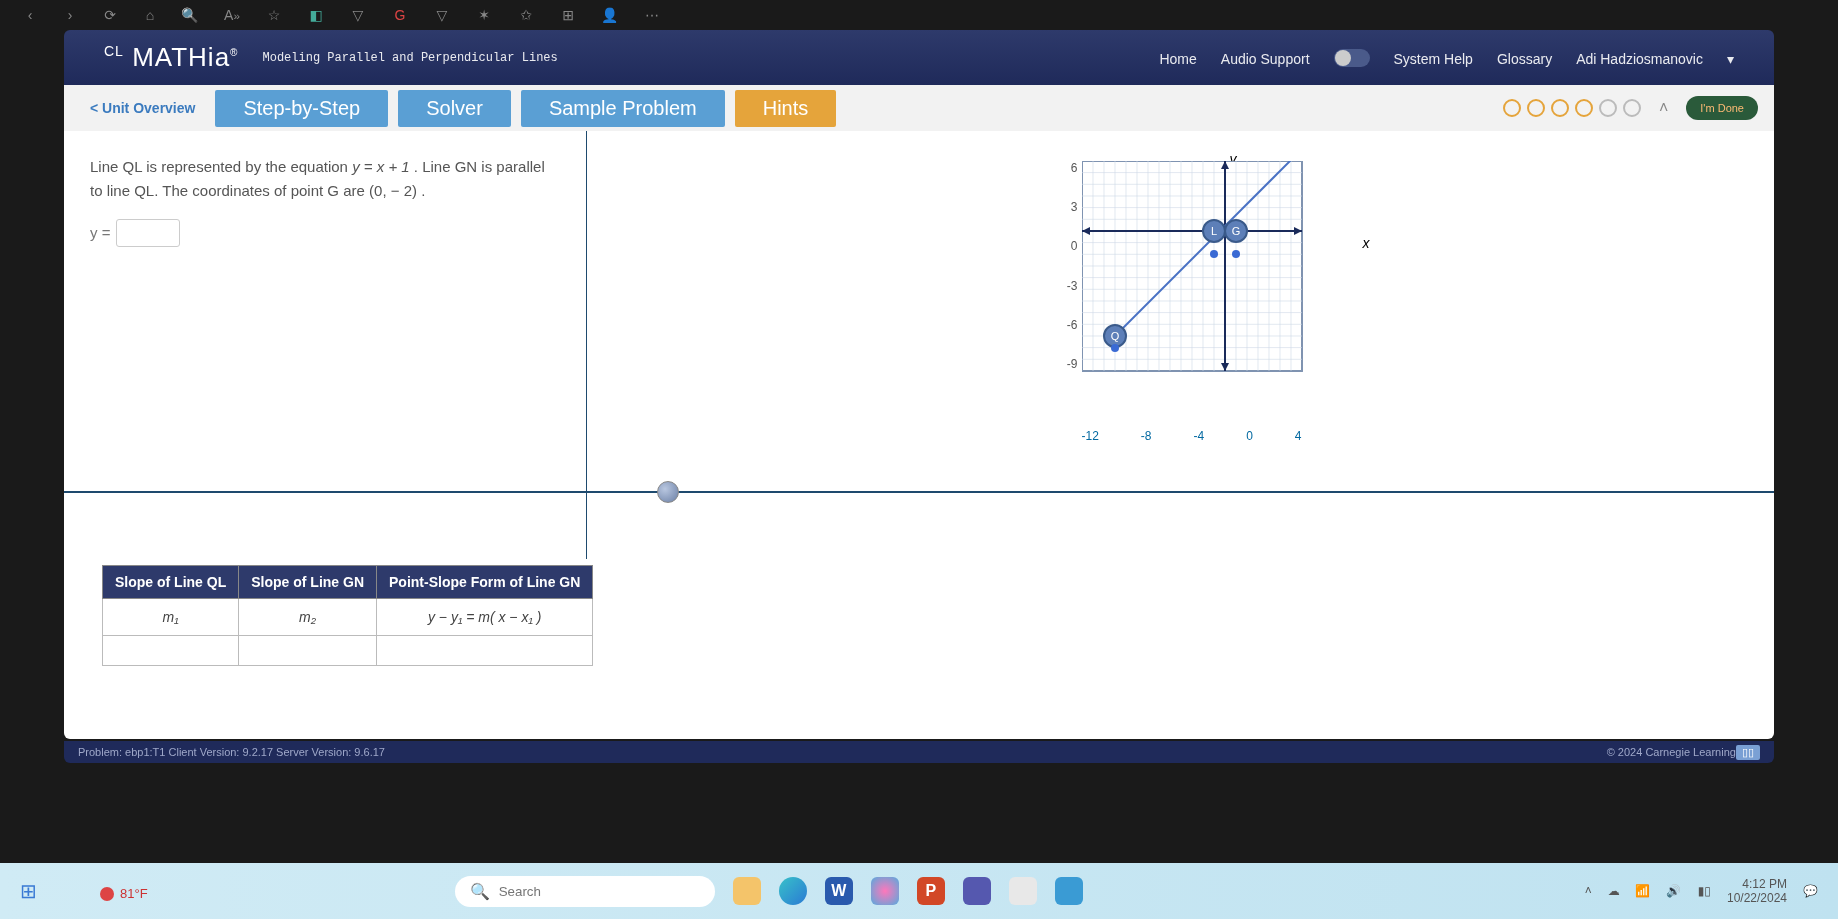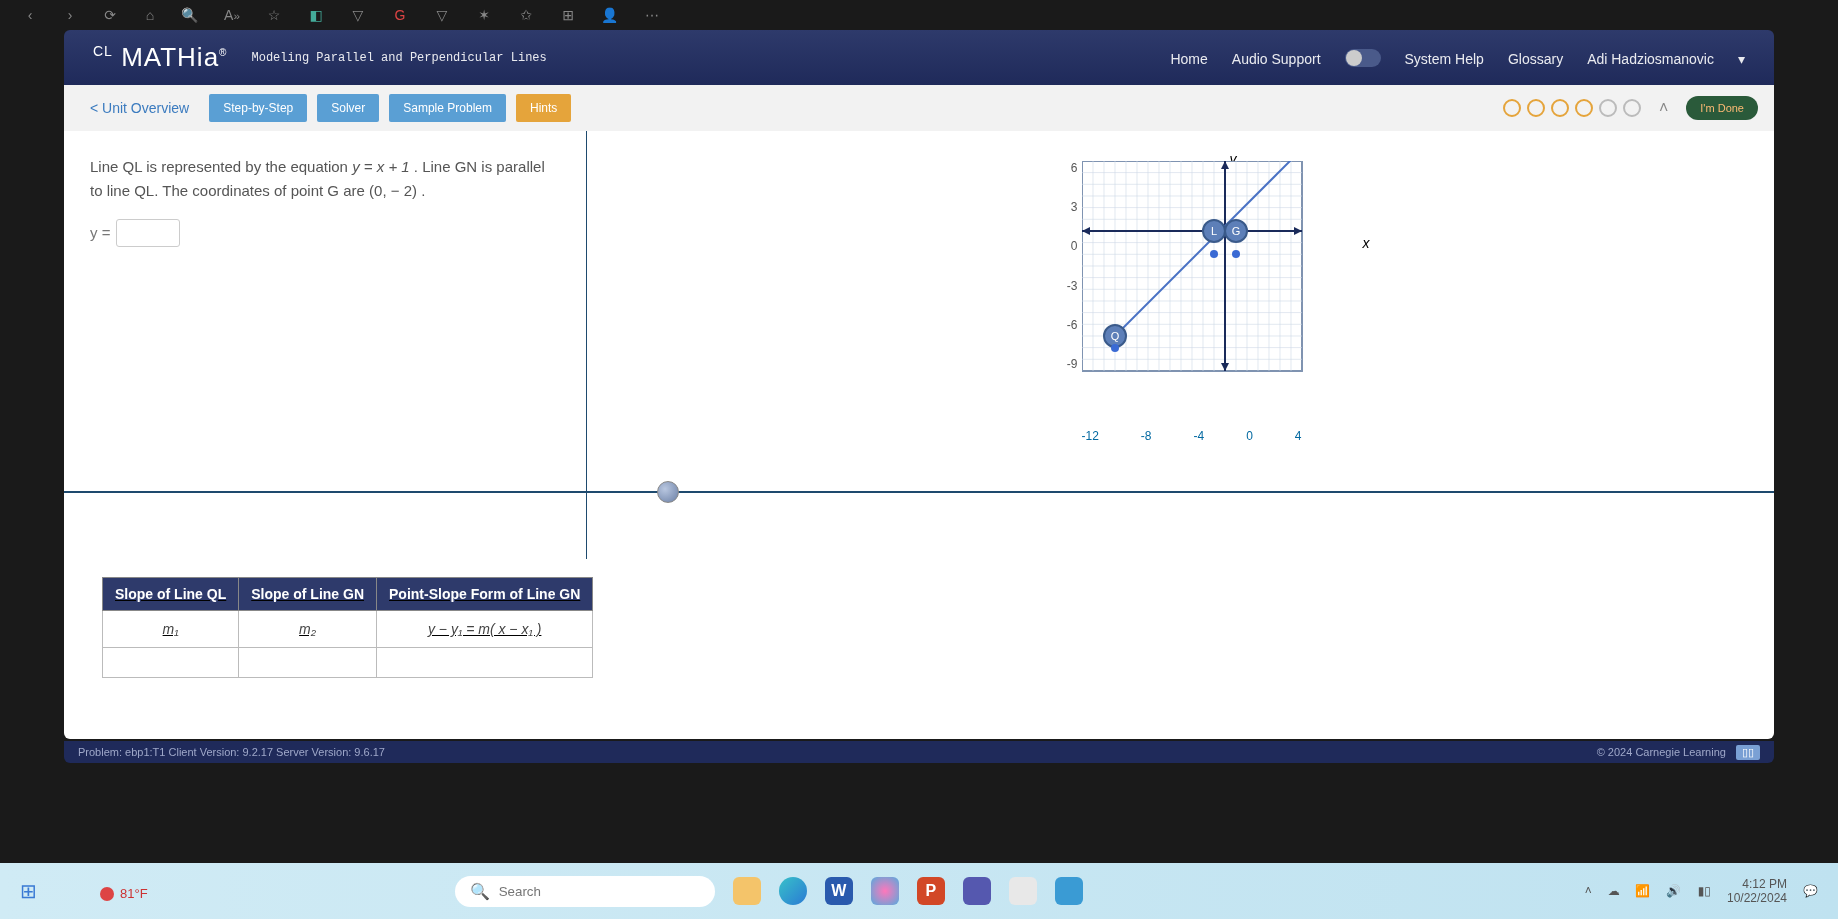--- a/index.html
+++ b/index.html
@@ -7,36 +7,36 @@
 
 
 .browser-bar { position:absolute; top:0; left:0; right:0; height:30px; display:flex; align-items:center; padding:0 20px; gap:20px; color:#888; font-size:14px; }
 .url { flex:1; text-align:center; color:#888; letter-spacing:.5px; }
 .browser-icons { display:flex; gap:22px; align-items:center; color:#888; }
 .bic { width:20px; height:20px; display:flex; align-items:center; justify-content:center; }
 
 
 .app-header { position:absolute; top:30px; left:64px; right:64px; height:55px;
   background:linear-gradient(180deg,#2e3a6b 0%,#1f2a5a 100%); border-radius:6px 6px 0 0;
-  display:flex; align-items:center; padding:0 29px; color:#fff; }
+  display:flex; align-items:center; padding:0 40px; color:#fff; }
 .logo { font-size:26px; font-weight:300; letter-spacing:1px; }
 .logo sup { font-size:10px; }
 .module { margin-left:24px; font-size:12px; opacity:.9;font-family:Liberation Mono, monospace; }
 .hdr-right { margin-left:auto; display:flex; gap:24px; align-items:flex-end; font-size:14px; }
 .hdr-link { opacity:.9; cursor:pointer; }
 .toggle { width:36px; height:18px; border-radius:9px; background:#4a5a8a; position:relative; }
 .toggle::after { content:''; position:absolute; left:1px; top:1px; width:16px; height:16px; border-radius:50%; background:#ccc; }
 
 
 .panel { position:absolute; top:85px; left:64px; right:64px; bottom:180px; background:#fff; border-radius:0 0 6px 6px; }
 
 
 .navrow { height:46px; background:#f2f2f2; display:flex; align-items:center; padding:0 16px; gap:10px; }
-.nav-btn { padding:7px 14px; border-radius:2px; font-size:12px; color:#fff; cursor:pointer; }
-.nav-link { color:#3b7bbf; font-size:14px; padding:7px 10px; cursor:pointer; }
+.nav-btn { padding:7px 28px; border-radius:2px; font-size:20px; color:#fff; cursor:pointer; }
+.nav-link { color:#3b7bbf; font-size:14px; padding:7px 10px; cursor:pointer;font-weight:bold; }
 .nav-blue { background:#5a9fd4; }
 .nav-orange { background:#e5a43b; }
 .navrow-right { margin-left:auto; display:flex; gap:10px; align-items:center; }
 .progress-dots { display:flex; gap:6px; }
 .dot { width:18px; height:18px; border-radius:50%; border:2px solid #e5a43b; }
 .dot.grey { border-color:#bbb; }
 .caret-up { color:#888; font-size:16px; margin:0 8px; }
 .done-btn { background:#2a5a3a; color:#fdba74; padding:6px 14px; border-radius:14px; font-size:11px; }
 
 
@@ -54,30 +54,30 @@
 .axis-y-label { position:absolute; top:-10px; left:148px; font-style:italic; font-size:14px; }
 .axis-x-label { position:absolute; top:74px; right:-18px; font-style:italic; font-size:14px; }
 svg.grid { position:absolute; top:0; left:0; }
 
 
 .hdivider { position:absolute; left:0; right:0; top:360px; height:2px; background:#1e4a6e; }
 .handle { position:absolute; left:593px; top:350px; width:22px; height:22px; border-radius:50%;
   background:radial-gradient(circle at 35% 35%,#b9c7e0,#6a7fa5); border:1px solid #888; }
 
 
-.table-area { position:absolute; left:0; right:0; bottom:0; height:180px; padding:18px 38px;text-decoration:underline; }
+.table-area { position:absolute; left:0; right:0; bottom:12px; height:180px; padding:18px 38px; }
 table.gn { border-collapse:collapse; font-size:14px; }
 table.gn th { background:#2e3a6b; color:#fff; padding:8px 12px; border:1px solid #888; font-weight:600; }
 table.gn td { border:1px solid #bbb; padding:10px 22px; text-align:center; color:#444; font-style:italic; }
 table.gn tr.blank td { height:30px; }
 
 
 .footer-strip { position:absolute; left:64px; right:64px; bottom:156px; height:22px;
   background:#1f2a5a; color:#9fa8c9; font-size:11px; display:flex; align-items:center; padding:0 14px; border-radius:0 0 6px 6px; }
-.footer-right { margin-left:auto; display:flex; gap:10px; align-items:center; }
+.footer-right { margin-left:auto; display:flex; align-items:center; }
 
 
 .taskbar { position:absolute; bottom:0; left:0; right:0; height:56px;
   background:linear-gradient(90deg,#d0ebf5,#bfe2f0); display:flex; align-items:center; padding:0 20px; gap:18px; }
 .search-box { background:#fff; border-radius:18px; padding:6px 16px; display:flex; align-items:center; gap:8px; color:#888; margin-left:400px; width:260px; }
 .tray { margin-left:auto; display:flex; gap:16px; align-items:center; font-size:12px; color:#555; }
 .tb-icon { width:28px; height:28px; border-radius:6px; }
 
 .weather { position:absolute; left:100px; bottom:18px; color:#c33; font-size:13px; display:flex; align-items:center; gap:6px; }
 </style>

